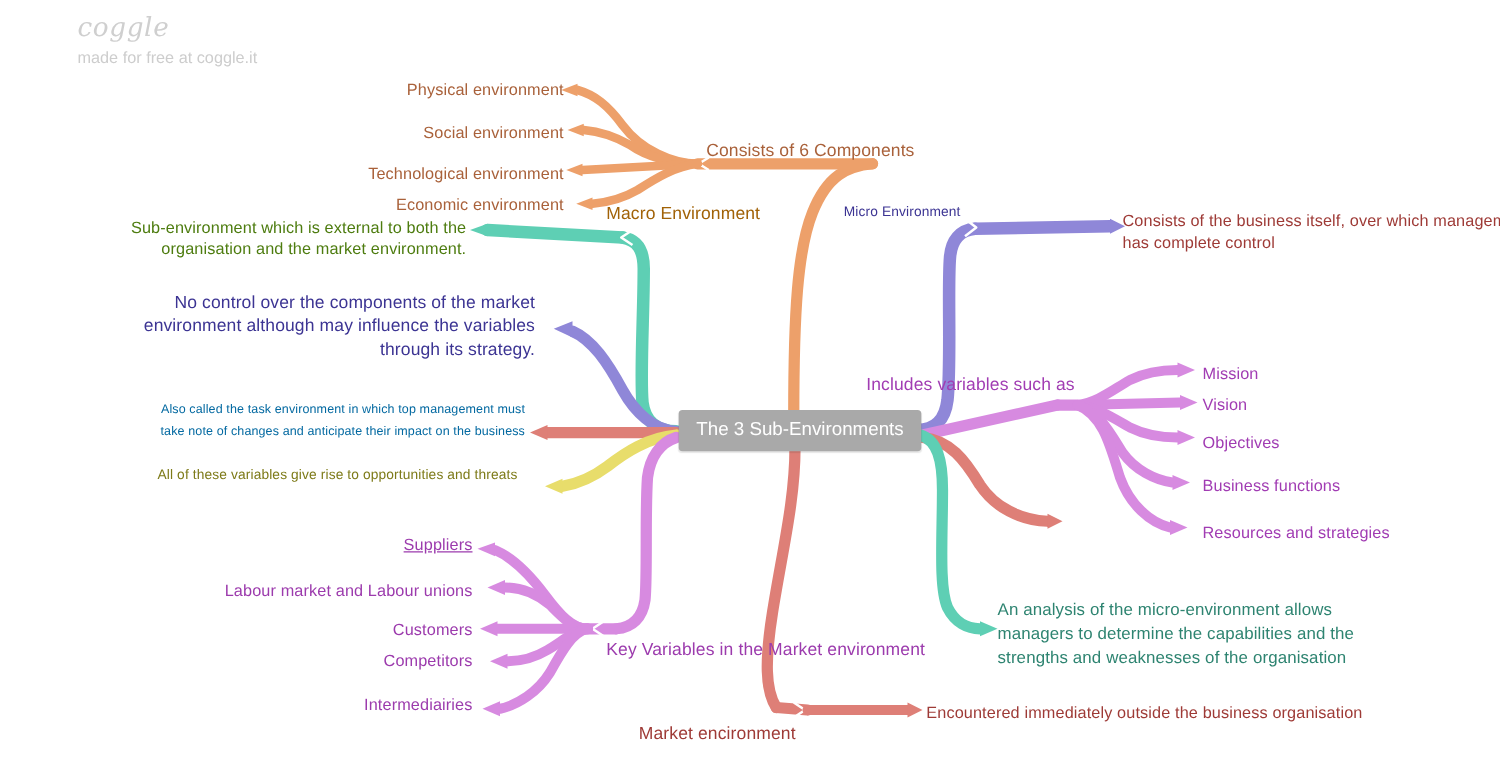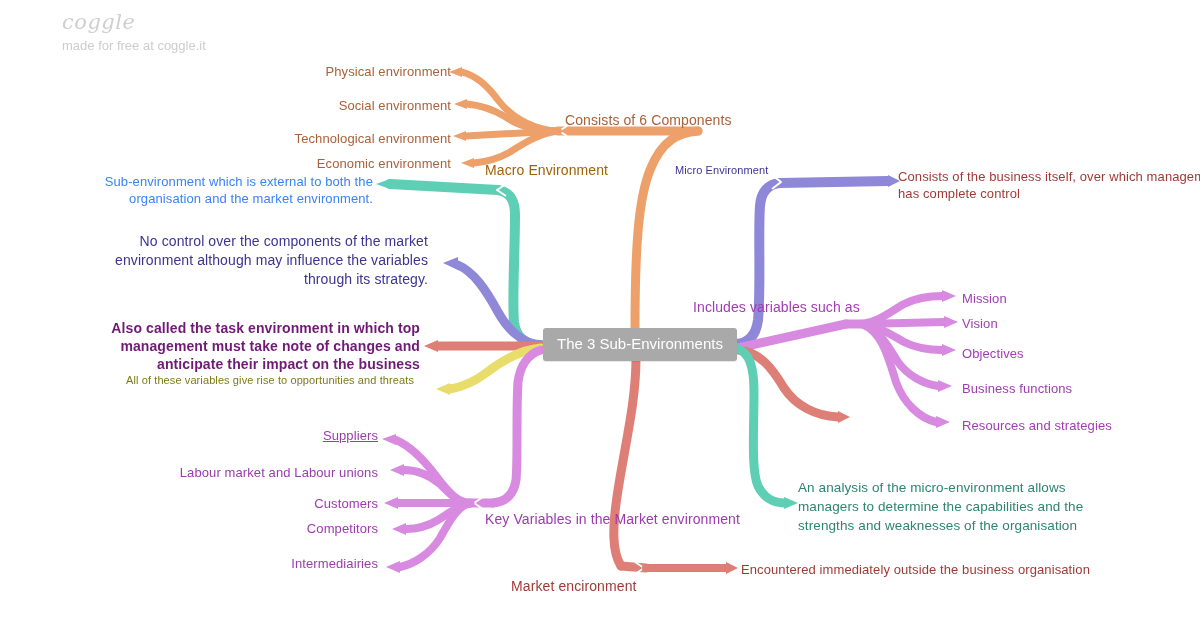--- a/index.html
+++ b/index.html
@@ -222,25 +222,25 @@
   <div class="lbl ra" style="left:243px; top:97px; width:170px; color:#a9613a;">Social environment</div>
 
   <div class="lbl ra" style="left:228px; top:130px; width:185px; color:#a9613a;">Technological environment</div>
 
   <div class="lbl ra" style="left:243px; top:155px; width:170px; color:#a9613a;">Economic environment</div>
 
   <div class="lbl la" style="left:527px; top:112px; width:230px; font-size:14px; color:#a9613a;">Consists of 6 Components</div>
 
   <div class="lbl la" style="left:447px; top:162px; width:200px; font-size:14px; color:#a16207;">Macro Environment</div>
 
-  <div class="lbl wrap ra" style="left:20px; top:173px; width:315px; color:#3b82f6;">Sub-environment which is external to both the organisation and the market environment.</div>
+  <div class="lbl wrap ra" style="left:20px; top:173px; width:315px; color:#4d7c0f;">Sub-environment which is external to both the organisation and the market environment.</div>
 
   <div class="lbl wrap ra" style="left:70px; top:232px; width:320px; font-size:14px; line-height:19px; color:#3c3493;">No control over the components of the market environment although may influence the variables through its strategy.</div>
 
-  <div class="lbl wrap ra" style="left:70px; top:319px; width:312px; font-size:14px; line-height:18px; color:#701a75;font-weight:bold;">Also called the task environment in which top management must take note of changes and anticipate their impact on the business</div>
+  <div class="lbl wrap ra" style="left:70px; top:319px; width:312px; font-size:10px; line-height:18px; color:#0369a1;">Also called the task environment in which top management must take note of changes and anticipate their impact on the business</div>
 
   <div class="lbl wrap ra" style="left:60px; top:371px; width:316px; font-size:11px; line-height:18px; color:#7d7a18;">All of these variables give rise to opportunities and threats</div>
 
   <div class="lbl ra" style="left:180px; top:427px; width:160px; color:#9c3bad;text-decoration:underline;">Suppliers</div>
 
   <div class="lbl ra" style="left:120px; top:464px; width:220px; color:#9c3bad;">Labour market and Labour unions</div>
 
   <div class="lbl ra" style="left:180px; top:495px; width:160px; color:#9c3bad;">Customers</div>
 
   <div class="lbl ra" style="left:180px; top:520px; width:160px; color:#9c3bad;">Competitors</div>

